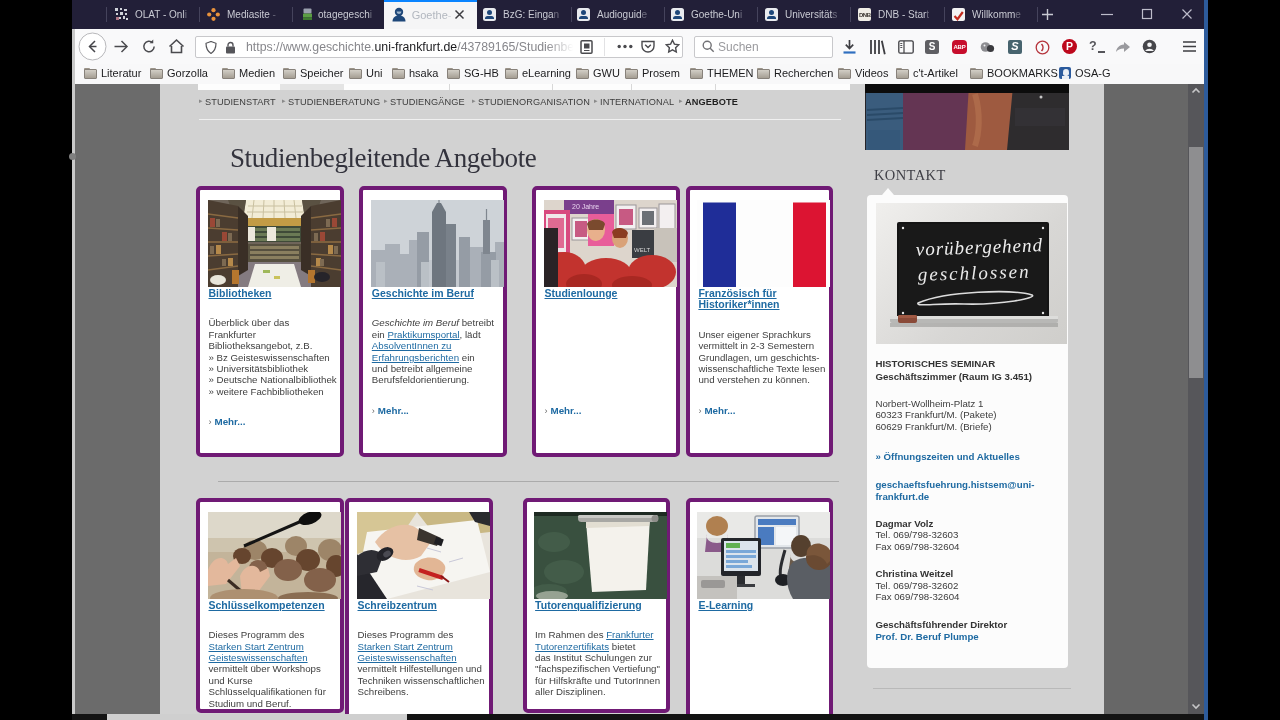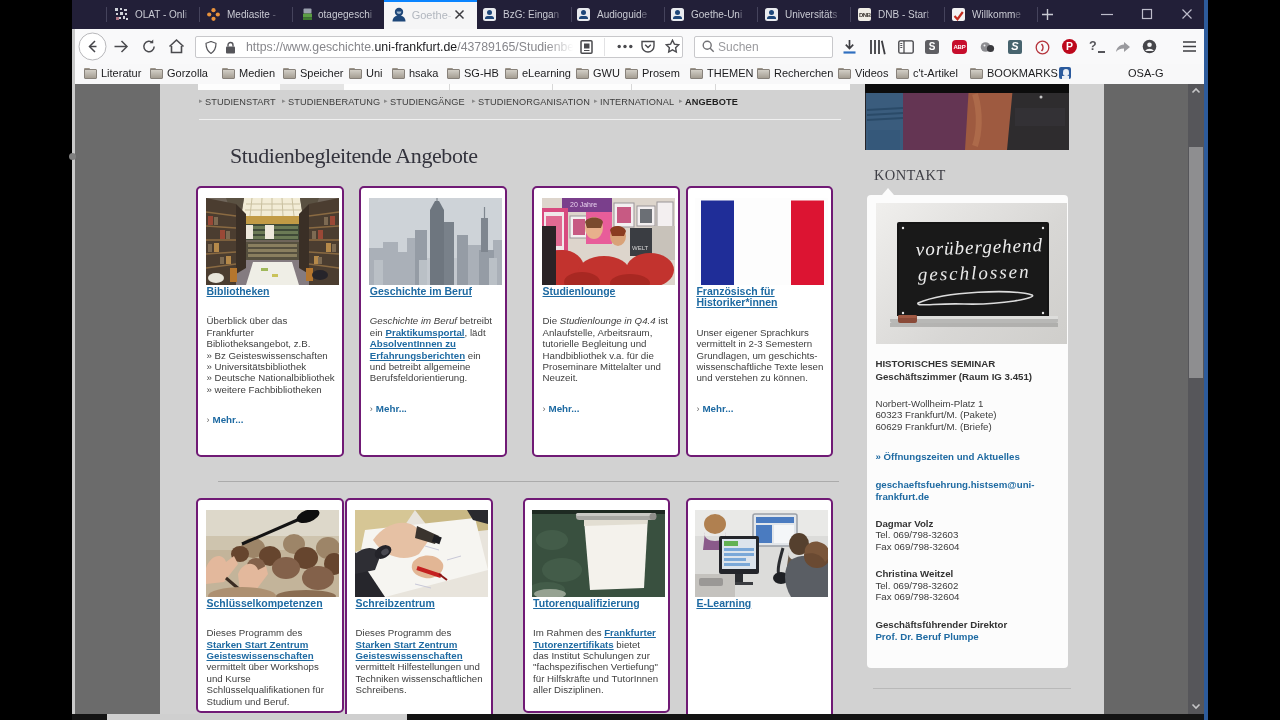--- a/index.html
+++ b/index.html
@@ -36,26 +36,26 @@
 #leftstrip{position:absolute;left:3px;top:84px;width:85px;height:636px;background:#6b6b6b;}
 #rightstrip{position:absolute;left:1032px;top:84px;width:84px;height:636px;background:#676767;}
 #scrollbar{position:absolute;left:1116px;top:84px;width:16px;height:636px;background:#56565a;}
 #thumb{position:absolute;left:1117px;top:147px;width:14px;height:231px;background:#8e8e90;}
 #blueline{position:absolute;left:1132px;top:0;width:4px;height:720px;background:#2d5b9b;}
 .navstrip{position:absolute;top:84px;height:6px;background:#fdfdfd;}
 #navlinks{position:absolute;left:0;top:0;}
 #navlinks em{position:absolute;top:96.5px;font-size:9.2px;font-style:normal;color:#3c3c3c;white-space:nowrap;letter-spacing:0.1px;}
 #navlinks s{position:absolute;top:97px;text-decoration:none;color:#8a8a8a;font-size:7px;}
 #navline{position:absolute;left:127px;top:119px;width:642px;height:1px;background:#f0f0f0;}
-#heading{position:absolute;left:158px;top:142.5px;font-family:"Liberation Serif",serif;font-size:22px;letter-spacing:-0.4px;color:#33333d;}
-.card{position:absolute;width:147.5px;background:#fff;border:2px solid #701a75;border-radius:5px;}
+#heading{position:absolute;left:158px;top:142.5px;font-family:"Liberation Serif",serif;font-size:27px;letter-spacing:-0.4px;color:#33333d;}
+.card{position:absolute;width:147.5px;background:#fff;border:4px solid #701a75;border-radius:5px;}
 .cimg{position:absolute;left:7.5px;top:10px;width:133px;height:87px;overflow:hidden;}
 .chead{position:absolute;left:8.5px;font-size:10.5px;font-weight:bold;color:#1e6aa2;text-decoration:underline;line-height:11.5px;}
 .cbody{position:absolute;left:8.5px;width:133px;font-size:9.7px;line-height:11.4px;color:#404040;}
-.cbody a{color:#1e6aa2;font-weight:bold;text-decoration:underline;}
+.cbody a{color:#1e6aa2;font-weight:normal;text-decoration:underline;}
 .mehr{position:absolute;left:8.5px;font-size:9.8px;font-weight:bold;color:#1e6aa2;}
 .mehr:before{content:"\203A";color:#666;font-weight:normal;margin-right:3px;font-size:9px;}
 #sep2{position:absolute;left:146px;top:481px;width:621px;height:1px;background:#ababab;}
 
 #kontakt{position:absolute;left:802px;top:167px;font-family:"Liberation Serif",serif;font-size:14.5px;letter-spacing:0.4px;color:#3f3f46;}
 #sidepanel{position:absolute;left:795px;top:194.6px;width:201px;height:473px;background:#fcfcfc;border-radius:4px;}
 #sidetail{position:absolute;left:810px;top:188px;width:0;height:0;border-left:6px solid transparent;border-right:6px solid transparent;border-bottom:7px solid #fcfcfc;}
 .side{position:absolute;left:803.4px;width:188px;font-size:9.7px;line-height:11.4px;color:#3c3c3c;}
 .side b{color:#333;}
 .sblue{color:#1e6aa2;font-weight:bold;}
@@ -374,21 +374,21 @@
       <div class="bkmtxt" style="left:841px">c't-Artikel</div>
     <div class="folder" style="left:898px">
         <b></b>
         <i></i>
       </div>
       <div class="bkmtxt" style="left:915px">BOOKMARKS</div>
     <div class="favicon goethe-ic" style="left:987px;top:67px;width:12px;height:12px;">
         <i></i>
         <u></u>
       </div>
-      <div class="bkmtxt" style="left:1056px">OSA-G</div>
+      <div class="bkmtxt" style="left:1003px">OSA-G</div>
   </div>
   <div id="lborder"></div>
   <div id="leftstrip"></div>
   <div id="rightstrip"></div>
   <div id="scrollbar"></div>
   <div id="thumb"></div>
   <div class="sbarrow" style="top:84px;"><svg width="16" height="14" viewBox="0 0 16 14">
         <path d="M4.5 8.5l3.5-3.5 3.5 3.5" stroke="#c6c6c8" stroke-width="1.6" fill="none"></path>
       </svg></div>
   <div class="sbarrow" style="top:699px;"><svg width="16" height="14" viewBox="0 0 16 14">
@@ -569,21 +569,20 @@
               <ellipse cx="62" cy="74" rx="26" ry="16"></ellipse>
               <ellipse cx="108" cy="72" rx="24" ry="17"></ellipse>
             </g>
       <g fill="#a82822">
               <ellipse cx="40" cy="84" rx="18" ry="10"></ellipse>
               <ellipse cx="88" cy="85" rx="20" ry="9"></ellipse>
             </g>
       <rect x="0" y="28" width="14" height="59" fill="#2a2326"></rect>
     </svg></div>
     <div class="chead" style="top:98px">Studienlounge</div>
-    <div class="cbody" style="top:127.6px">Die <i>Studienlounge in Q4.4</i> ist<br>Anlaufstelle, Arbeitsraum,<br>tutorielle Begleitung und<br>Handbibliothek v.a. für die<br>Proseminare Mittelalter und<br>Neuzeit.</div>
     <div class="mehr" style="top:215px">Mehr...</div>
   </div>
   <div class="card" style="left:613.9px;top:185.7px;height:271.5px">
     <div class="cimg"><svg width="133" height="87" viewBox="0 0 133 87">
       <rect width="133" height="87" fill="#fdfdfd"></rect>
       <rect x="6" y="2.5" width="33" height="84.5" fill="#1f2d98"></rect>
       <rect x="96" y="2.5" width="33" height="84.5" fill="#dc1432"></rect>
     </svg></div>
     <div class="chead" style="top:98px">Französisch für<br>Historiker*innen</div>
     <div class="cbody" style="top:139px">Unser eigener Sprachkurs<br>vermittelt in 2-3 Semestern<br>Grundlagen, um geschichts-<br>wissenschaftliche Texte lesen<br>und verstehen zu können.</div>

